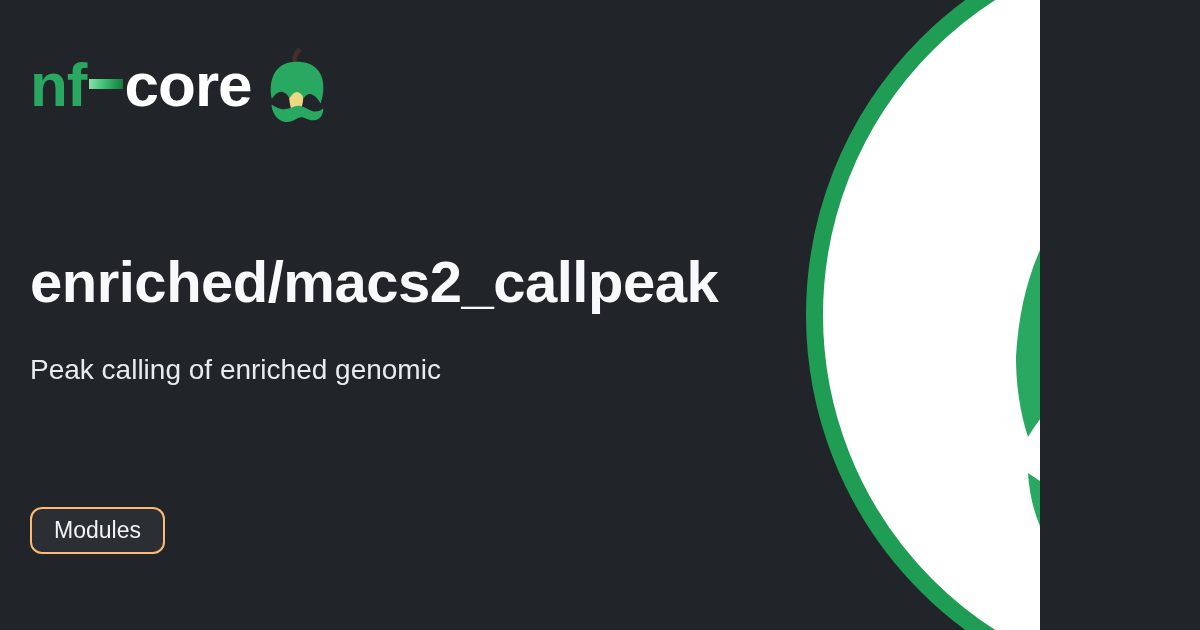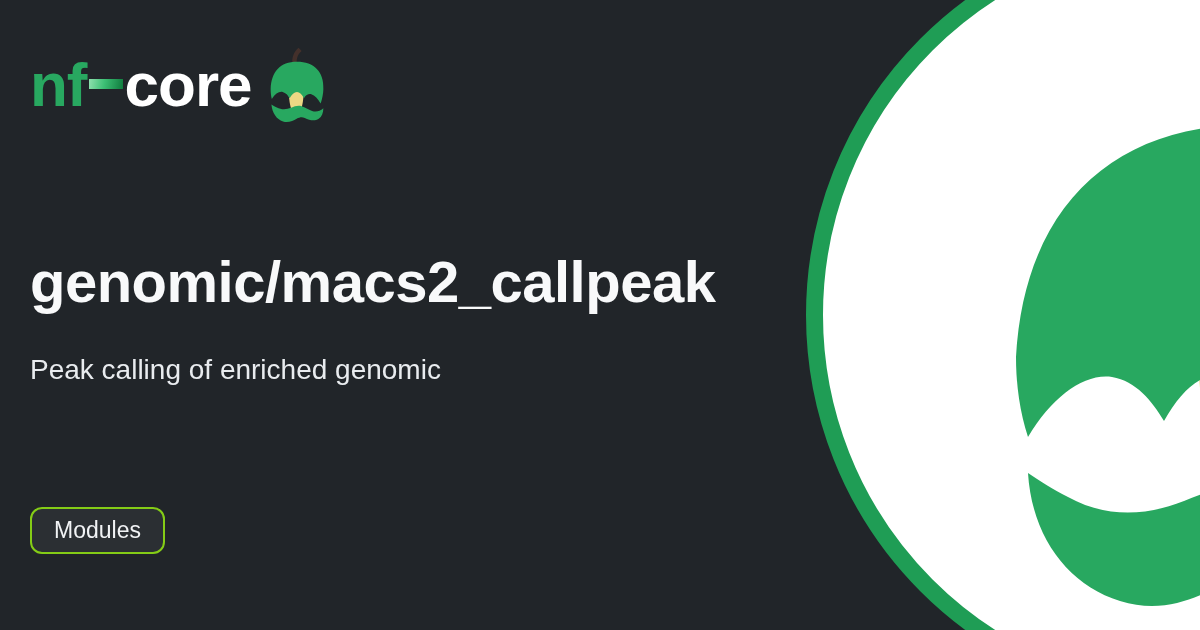--- a/index.html
+++ b/index.html
@@ -4,21 +4,21 @@
 <style>
   * { margin:0; padding:0; box-sizing:border-box; }
   html, body {
     width:1200px; height:630px;
     background:#212529;
     font-family:"Liberation Sans", sans-serif;
     overflow:hidden;
   }
   .og-card{
     position:relative;
-    width:1200px; height:630px;
+    width:1040px; height:630px;
     background:#212529;
     overflow:hidden;
   }
 
   
   .hero-circle{
     position:absolute;
     left:806px; top:-76px;
     width:782px; height:782px;
     border-radius:50%;
@@ -91,21 +91,21 @@
     position:absolute;
     left:30px; top:507px;
     display:flex; gap:12px;
     z-index:6;
   }
   .badge{
     display:inline-flex;
     align-items:center;
     justify-content:center;
     padding:10px 22px;
-    border:2px solid #84cc16;
+    border:2px solid #fdba74;
     border-radius:12px;
     background:#2b2f33;
     color:#f1f3f5;
     font-size:23px;
     font-weight:400;
     line-height:1;
   }
 </style>
 </head>
 <body>
@@ -180,21 +180,21 @@
                C144 182 148 172 148 160
                C139 168 129 170 119 167
                C109 164 101 158 92 155
                C83 152 74 155 65 159
                C52 164 39 164 28 158
                C22 155 18 153 14 150 Z" fill="#28a860"></path>
     </svg>
   </div>
 
   <div class="content">
-    <div class="page-title">genomic/macs2_callpeak</div>
+    <div class="page-title">enriched/macs2_callpeak</div>
     <div class="page-subtitle">Peak calling of enriched genomic</div>
   </div>
 
   <div class="badge-row">
     <span class="badge">Modules</span>
   </div>
 
 </div>
 
 </body></html>

